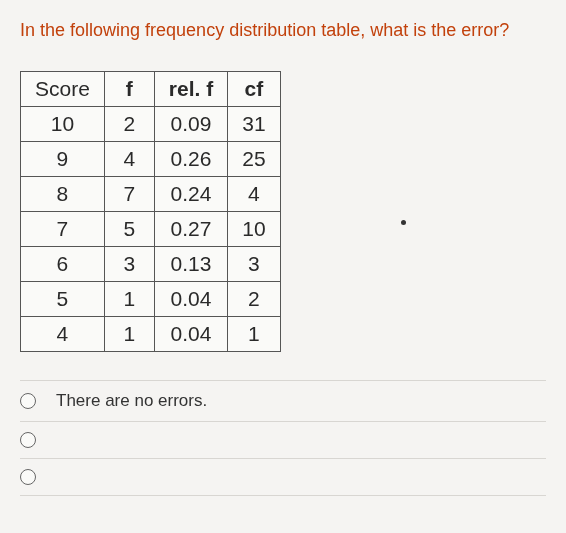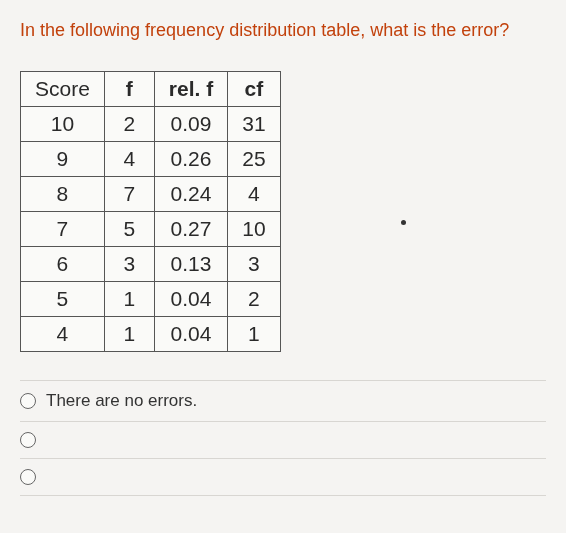--- a/index.html
+++ b/index.html
@@ -36,21 +36,21 @@
     }
     th.bold, td.bold { font-weight: 600; }
     .italic { }
     .options {
       display: flex;
       flex-direction: column;
     }
     .option {
       display: flex;
       align-items: center;
-      gap: 10px;
+      gap: 20px;
       padding: 10px 0;
       border-bottom: 1px solid #d8d6d2;
       font-size: 17px;
       color: #333;
     }
     .option:first-child { border-top: 1px solid #d8d6d2; }
     .radio {
       width: 16px;
       height: 16px;
       border: 1.5px solid #666;

